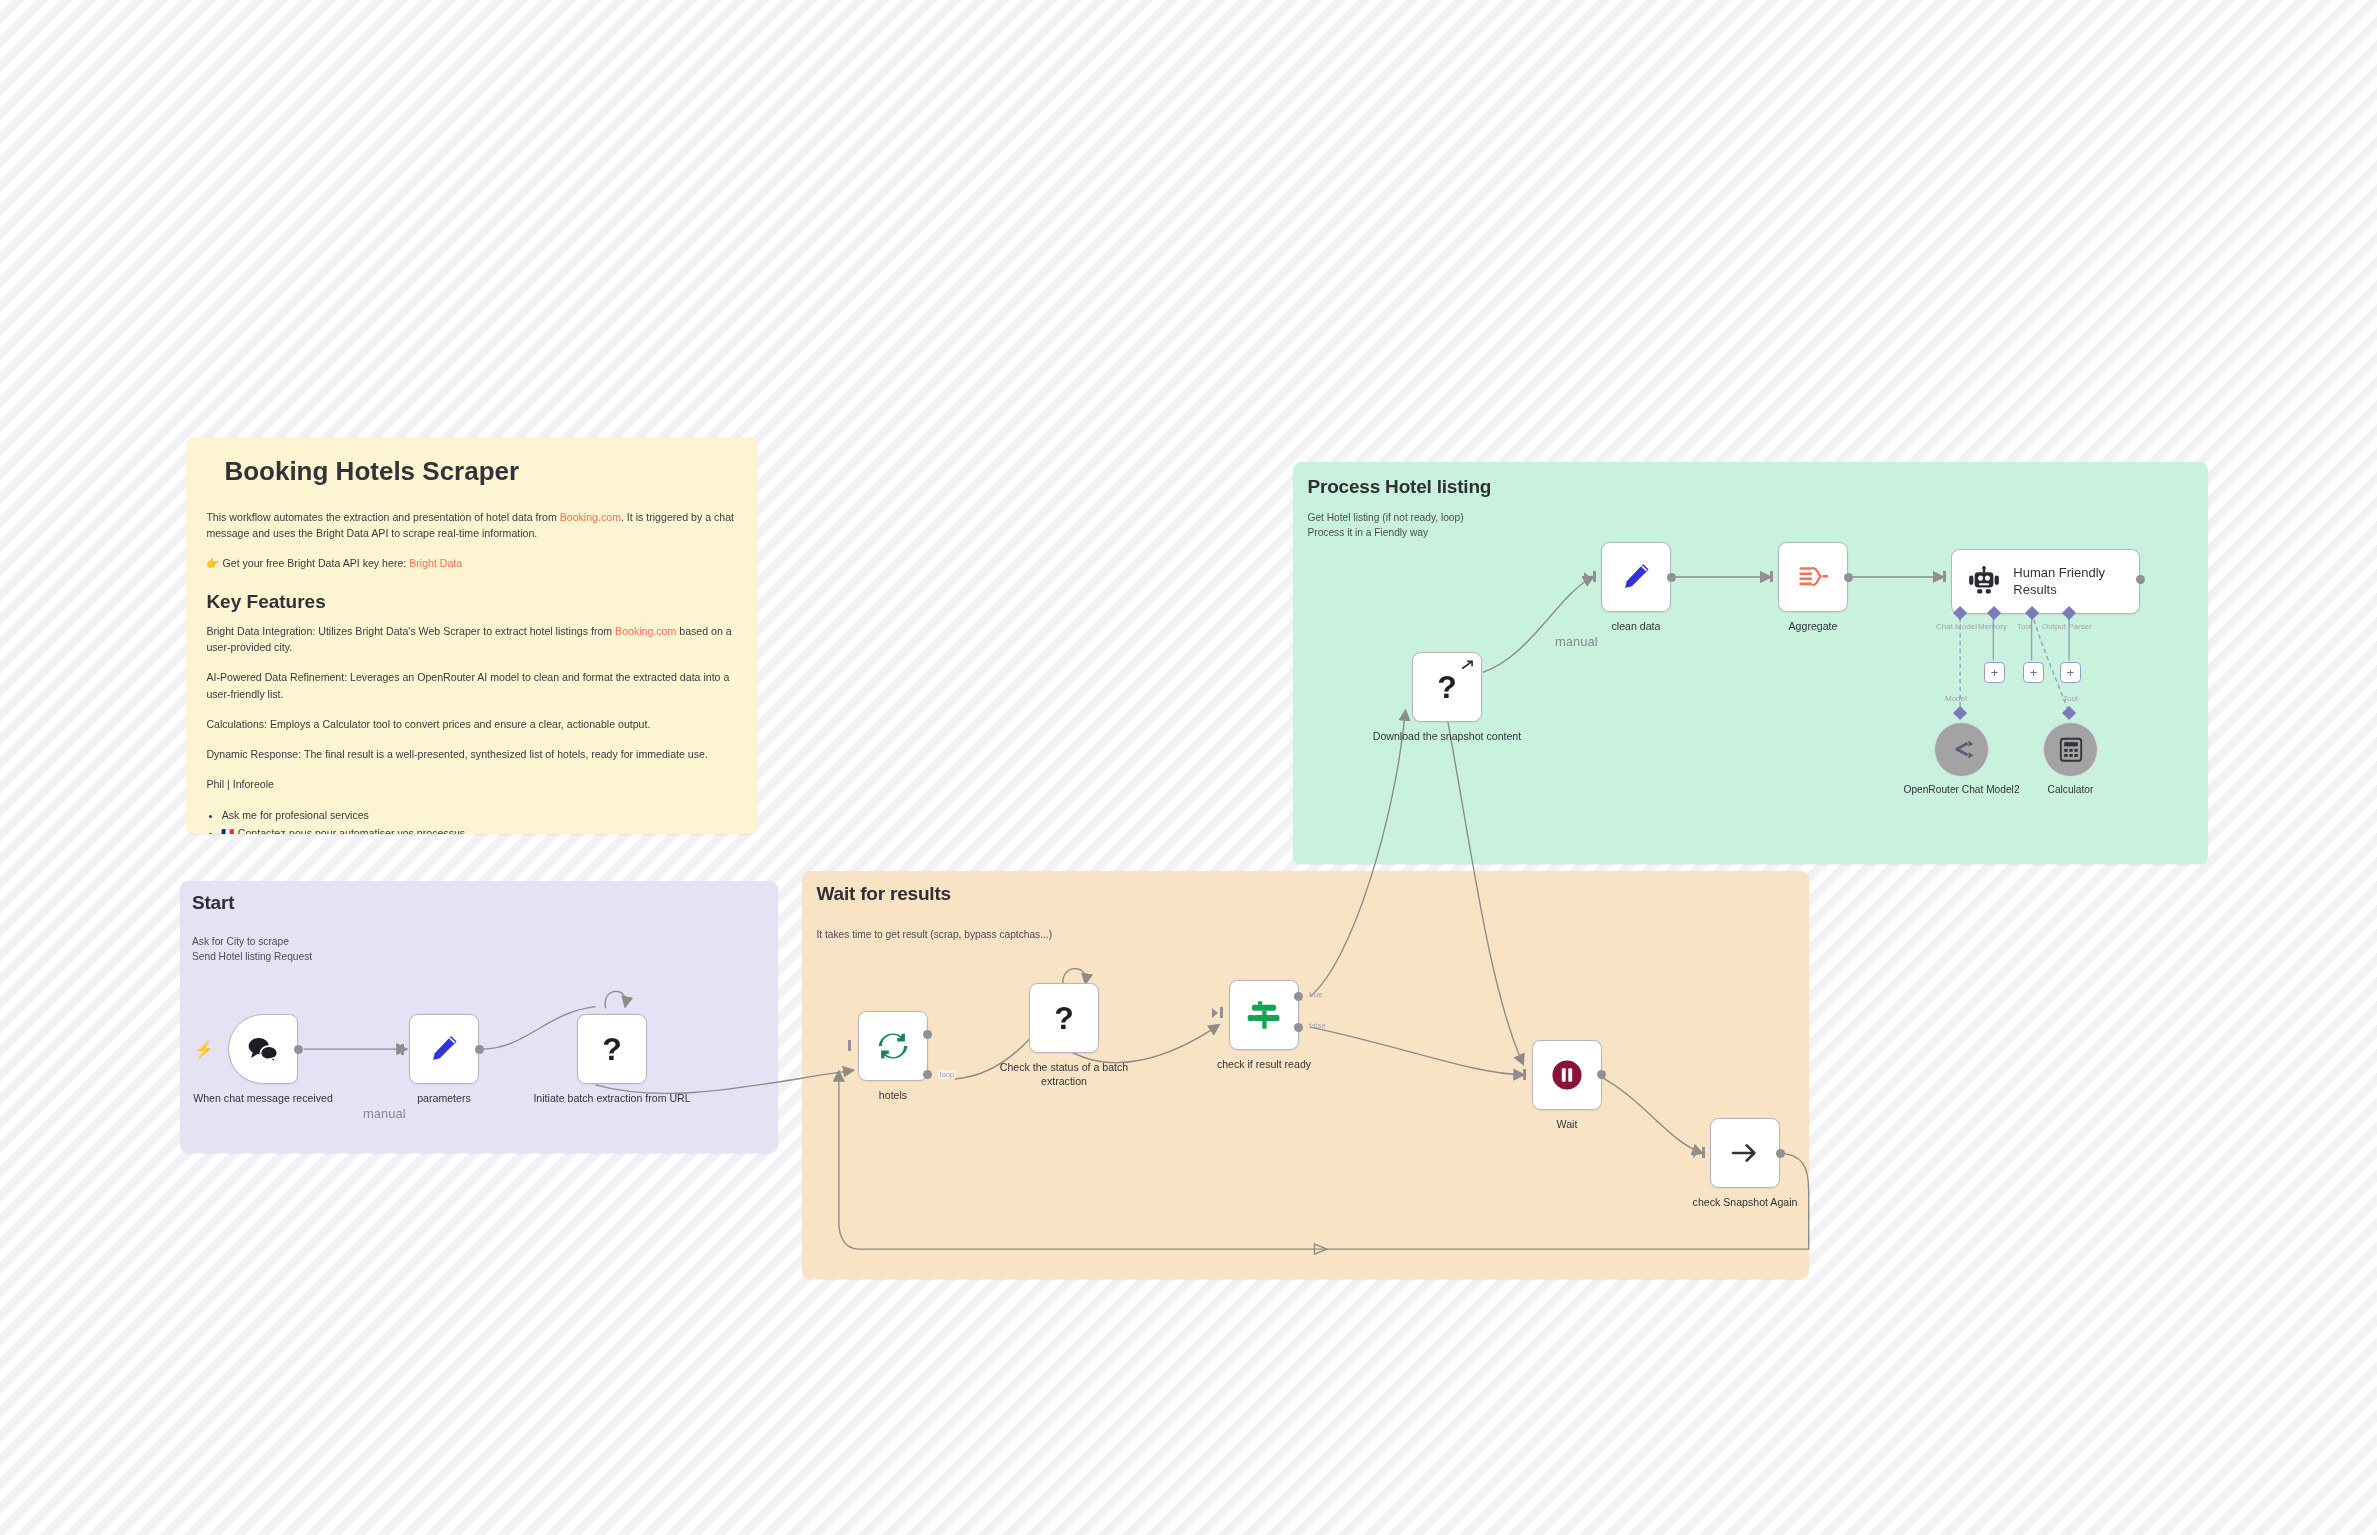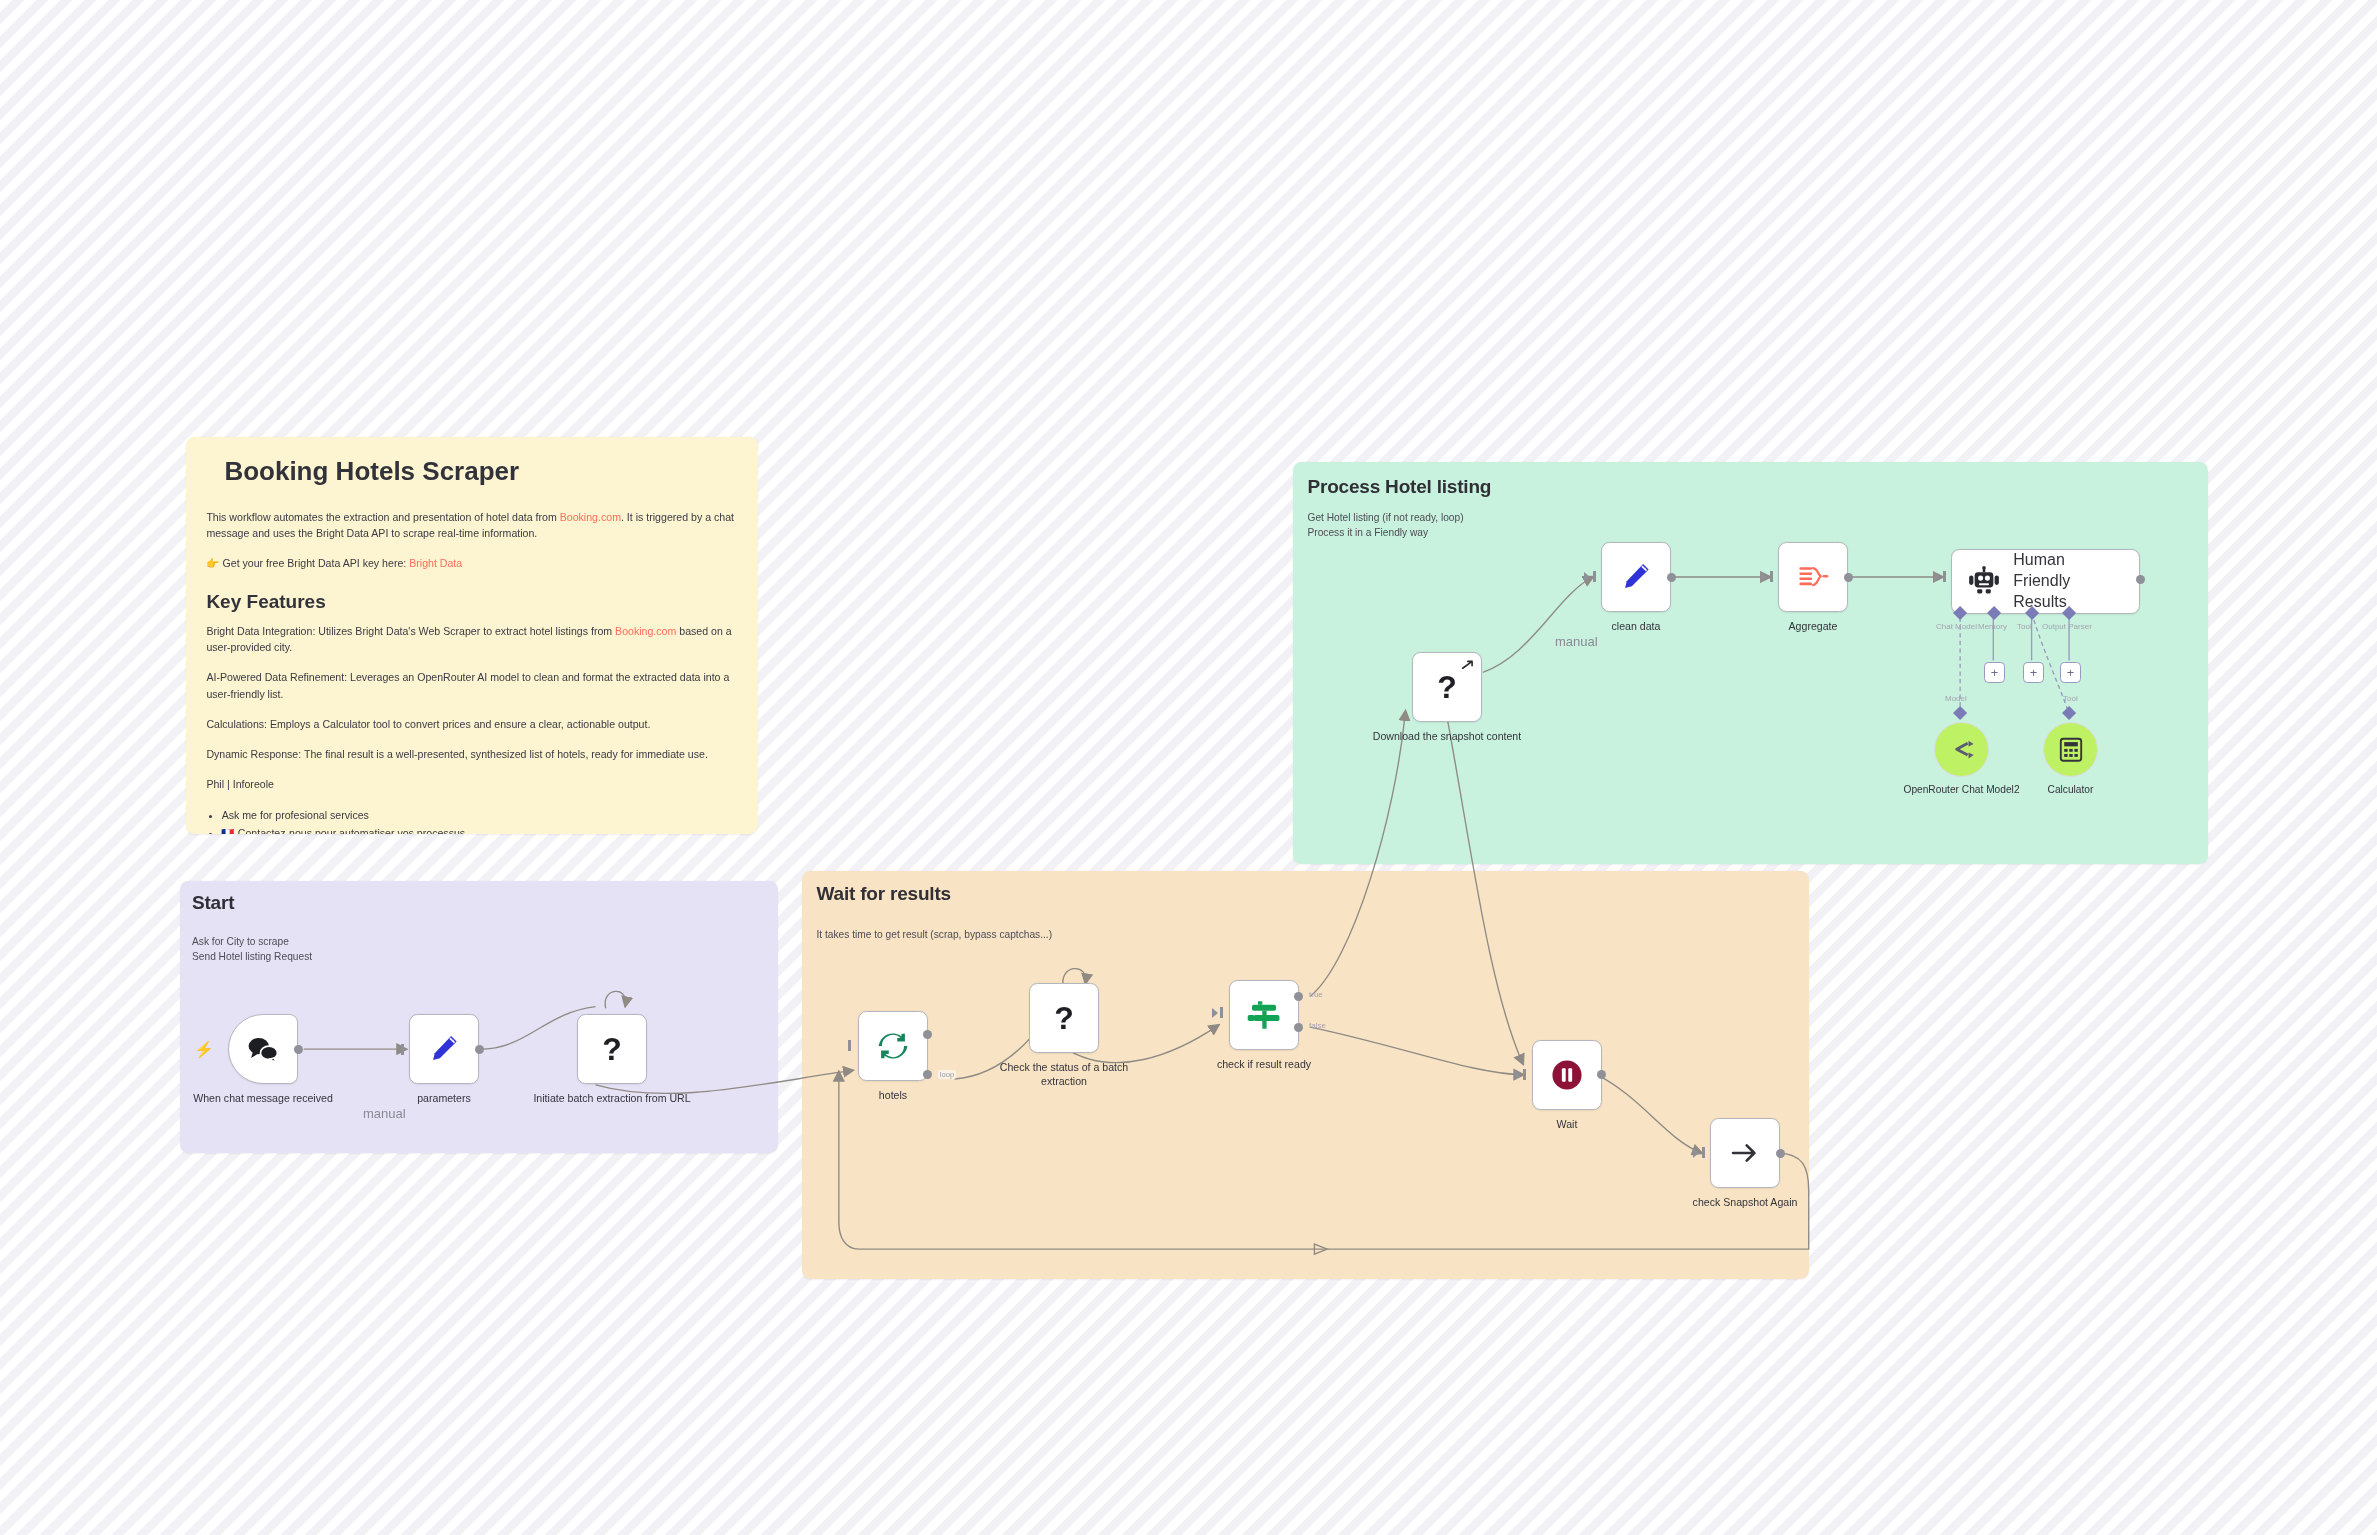--- a/index.html
+++ b/index.html
@@ -54,21 +54,21 @@
   .node .lbl{position:absolute;top:77px;left:50%;transform:translateX(-50%);
     width:162px;text-align:center;font-size:10.6px;color:#33333b;line-height:1.3;}
   .node .sublbl{position:absolute;top:77px;left:50%;transform:translateX(-50%);
     width:162px;text-align:left;font-size:13px;color:#8a8a95;}
   .node .lbl.one + .sublbl{top:91px;}
   .node svg{display:block;}
   .qm{font-size:32px;font-weight:700;color:#1f1f25;line-height:1;}
 
   
   .subnode{position:absolute;width:53px;height:53px;border-radius:50%;
-    background:#bef264;border:1.3px solid #dcdbe8;display:flex;
+    background:#a3a3a3;border:1.3px solid #dcdbe8;display:flex;
     align-items:center;justify-content:center;z-index:5;}
   .subnode .lbl{position:absolute;top:60px;left:50%;transform:translateX(-50%);
     width:119px;text-align:center;font-size:10.2px;color:#33333b;line-height:1.3;}
 
   
   .dot{position:absolute;width:9.4px;height:9.4px;border-radius:50%;
        background:#909099;z-index:6;}
   .inarrow{position:absolute;width:0;height:0;z-index:6;
        border-top:5.1px solid transparent;border-bottom:5.1px solid transparent;
        border-left:6.8px solid #909099;}
@@ -307,21 +307,21 @@
       <circle cx="16" cy="14" r="3" fill="#fff"></circle>
         <circle cx="24" cy="14" r="3" fill="#fff"></circle>
       <rect x="14" y="20" width="12" height="2.4" rx="1.2" fill="#fff"></rect>
       <rect x="18.5" y="1" width="3" height="6" fill="#2a2a33"></rect>
       <circle cx="20" cy="1.8" r="2" fill="#2a2a33"></circle>
       <rect x="2.5" y="11" width="5" height="11" rx="2.4" fill="#2a2a33"></rect>
       <rect x="32.5" y="11" width="5" height="11" rx="2.4" fill="#2a2a33"></rect>
       <rect x="12" y="27" width="6" height="5" rx="1.6" fill="#2a2a33"></rect>
       <rect x="22" y="27" width="6" height="5" rx="1.6" fill="#2a2a33"></rect>
     </svg>
-    <span style="font-size:16px;color:#33333b;line-height:1.3;max-width:102px;">Human Friendly Results</span>
+    <span style="font-size:13px;color:#33333b;line-height:1.3;max-width:102px;">Human Friendly Results</span>
   </div>
   <div class="dot" style="left:2136px;top:575px;"></div>
 
   <div class="diamond" style="left:1955px;top:608px;"></div>
   <div class="portlabel" style="left:1936px;top:622px;">Chat Model</div>
   <div class="diamond" style="left:1989px;top:608px;"></div>
   <div class="portlabel" style="left:1978px;top:622px;">Memory</div>
   <div class="diamond" style="left:2027px;top:608px;"></div>
   <div class="portlabel" style="left:2017px;top:622px;">Tool</div>
   <div class="diamond" style="left:2064px;top:608px;"></div>

